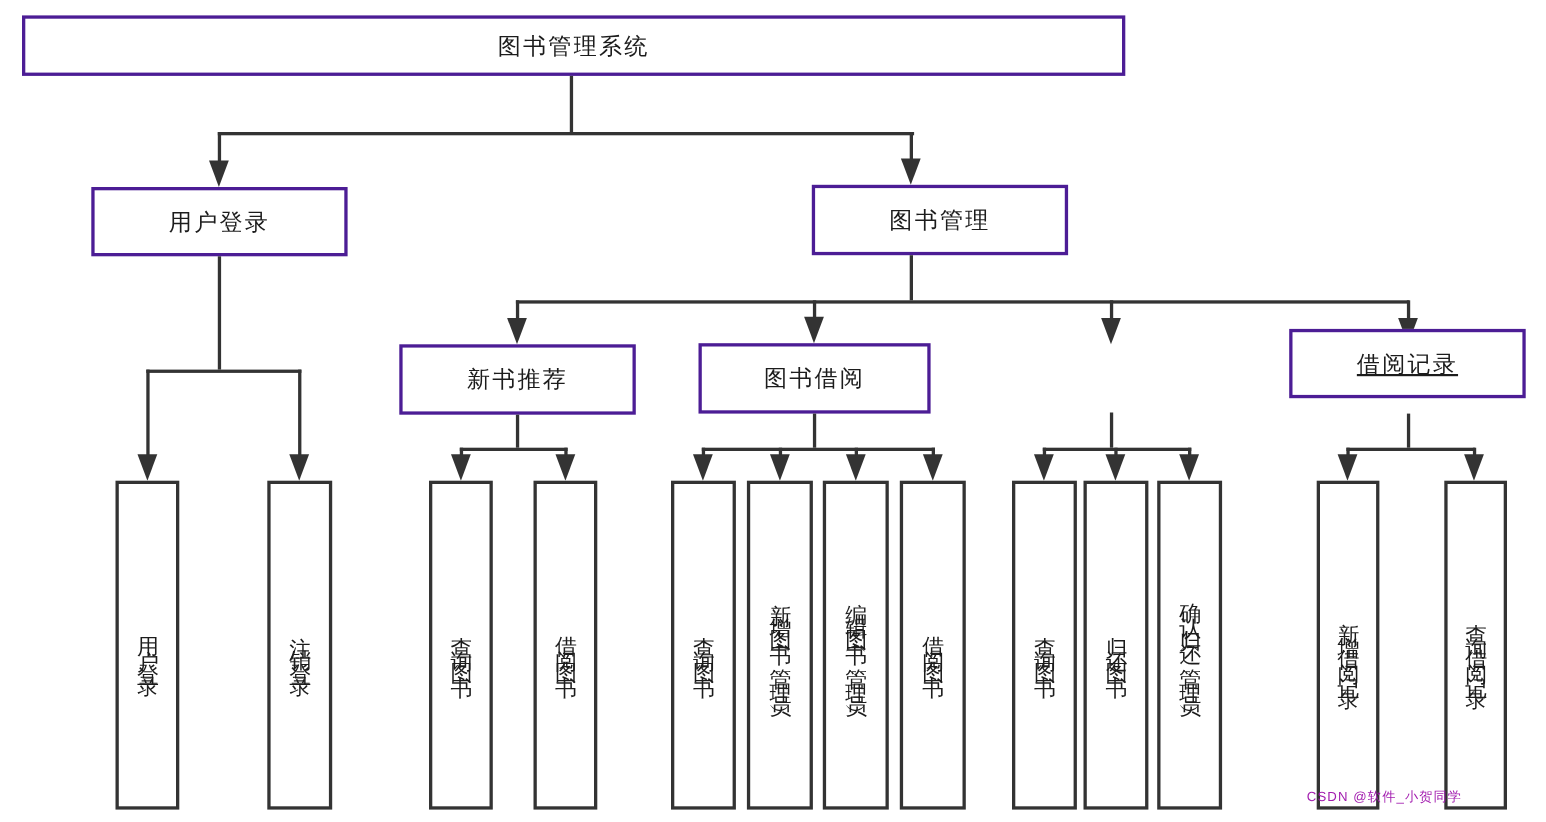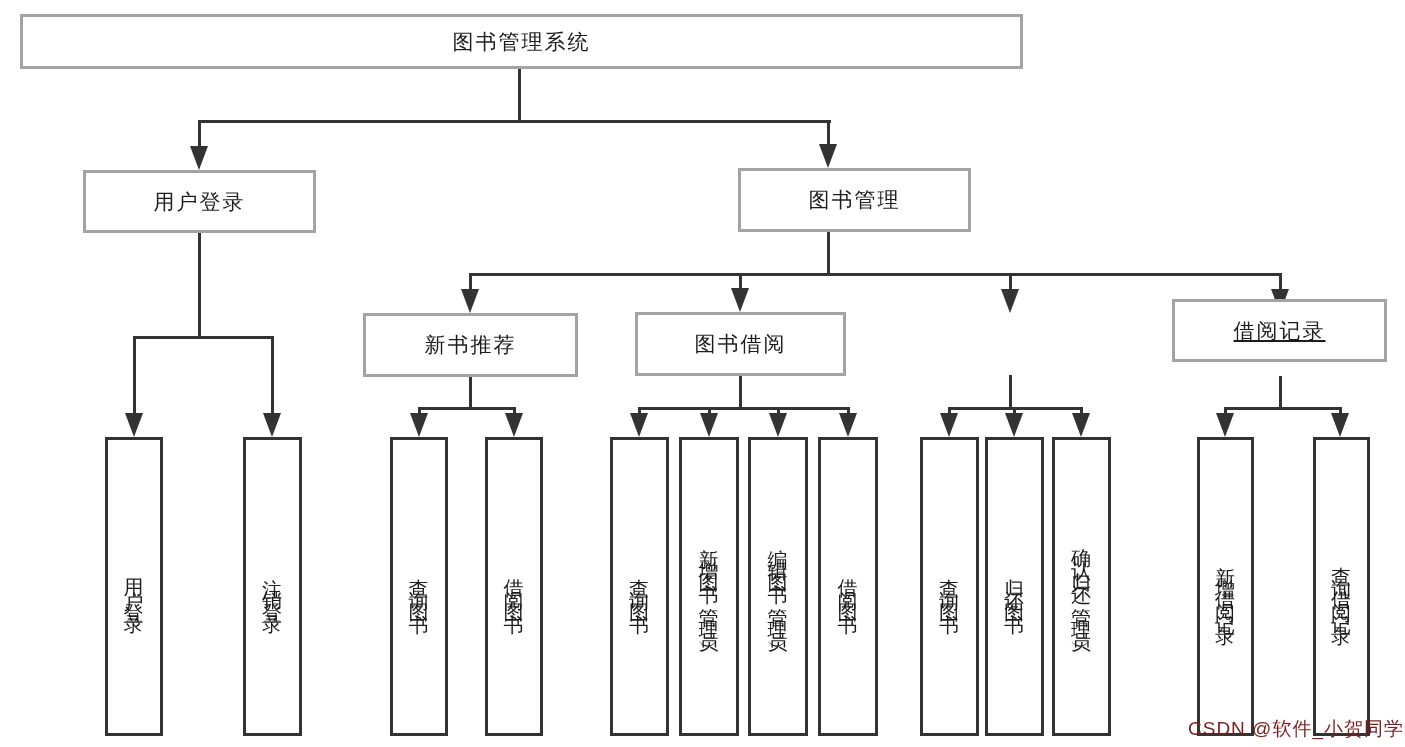--- a/index.html
+++ b/index.html
@@ -1,29 +1,29 @@
 <!DOCTYPE html>
 <html><head>
 <meta charset="utf-8">
 <style>
   html,body{margin:0;padding:0;background:#ffffff;}
   body{font-family:"Liberation Sans","DejaVu Sans",sans-serif;}
   .stage{position:relative;width:1405px;height:747px;background:#ffffff;overflow:hidden;}
-  .hbox{position:absolute;box-sizing:border-box;border:3px solid #a3a3a3;background:#ffffff;
+  .hbox{position:absolute;box-sizing:border-box;border:3px solid #4c1d95;background:#ffffff;
         display:flex;align-items:center;justify-content:center;
         font-size:21px;color:#1c1c1c;letter-spacing:2px;white-space:nowrap;}
   .vbox{position:absolute;box-sizing:border-box;border:3px solid #333333;background:#ffffff;
         display:flex;align-items:center;justify-content:center;}
   .vbox span{writing-mode:vertical-rl;text-orientation:mixed;font-size:20px;color:#1c1c1c;
         letter-spacing:12px;line-height:1;white-space:nowrap;}
   .vline{position:absolute;width:3px;background:#333333;}
   .hline{position:absolute;height:3px;background:#333333;}
   .arrow{position:absolute;width:0;height:0;border-left:9px solid transparent;
         border-right:9px solid transparent;border-top:24px solid #333333;}
-  .watermark{position:absolute;left:1188px;top:716px;font-size:19px;color:#7f1d1d;
+  .watermark{position:absolute;left:1188px;top:716px;font-size:12px;color:#a21caf;
         letter-spacing:1px;white-space:nowrap;z-index:6;}
 </style>
 </head>
 <body>
 
 <div class="stage">
 
   <div class="hbox" style="left:20px;top:14px;width:1003px;height:55px;">
     <span>图书管理系统</span>
   </div>

